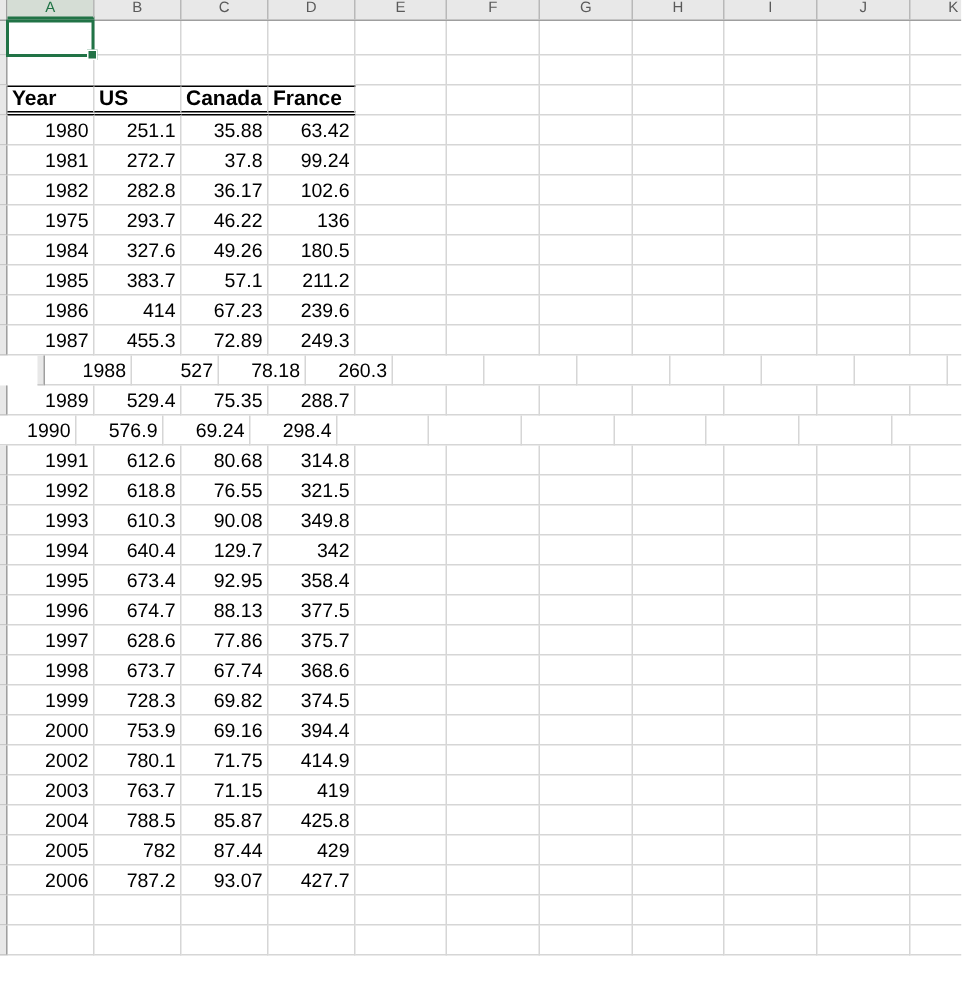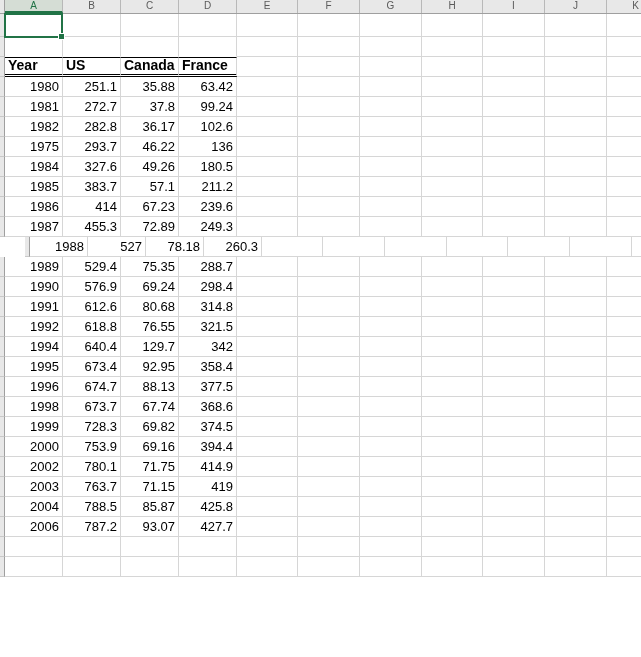--- a/index.html
+++ b/index.html
@@ -241,21 +241,21 @@
         <div class="cell num" style="width: 58px;">75.35</div>
         <div class="cell num" style="width: 58px;">288.7</div>
         <div class="cell" style="width: 61px;"></div>
         <div class="cell" style="width: 62px;"></div>
         <div class="cell" style="width: 62px;"></div>
         <div class="cell" style="width: 61px;"></div>
         <div class="cell" style="width: 62px;"></div>
         <div class="cell" style="width: 62px;"></div>
         <div class="cell" style="width: 58px;"></div>
       </div>
-      <div class="row" style="height: 20px;">
+      <div class="row" style="height: 20px; justify-content: center;">
         <div class="rowhdr"></div>
         <div class="cell num" style="width: 58px;">1990</div>
         <div class="cell num" style="width: 58px;">576.9</div>
         <div class="cell num" style="width: 58px;">69.24</div>
         <div class="cell num" style="width: 58px;">298.4</div>
         <div class="cell" style="width: 61px;"></div>
         <div class="cell" style="width: 62px;"></div>
         <div class="cell" style="width: 62px;"></div>
         <div class="cell" style="width: 61px;"></div>
         <div class="cell" style="width: 62px;"></div>
@@ -285,20 +285,34 @@
         <div class="cell" style="width: 61px;"></div>
         <div class="cell" style="width: 62px;"></div>
         <div class="cell" style="width: 62px;"></div>
         <div class="cell" style="width: 61px;"></div>
         <div class="cell" style="width: 62px;"></div>
         <div class="cell" style="width: 62px;"></div>
         <div class="cell" style="width: 58px;"></div>
       </div>
       <div class="row" style="height: 20px;">
         <div class="rowhdr"></div>
+        <div class="cell num" style="width: 58px;">1993</div>
+        <div class="cell num" style="width: 58px;">610.3</div>
+        <div class="cell num" style="width: 58px;">90.08</div>
+        <div class="cell num" style="width: 58px;">349.8</div>
+        <div class="cell" style="width: 61px;"></div>
+        <div class="cell" style="width: 62px;"></div>
+        <div class="cell" style="width: 62px;"></div>
+        <div class="cell" style="width: 61px;"></div>
+        <div class="cell" style="width: 62px;"></div>
+        <div class="cell" style="width: 62px;"></div>
+        <div class="cell" style="width: 58px;"></div>
+      </div>
+      <div class="row" style="height: 20px;">
+        <div class="rowhdr"></div>
         <div class="cell num" style="width: 58px;">1994</div>
         <div class="cell num" style="width: 58px;">640.4</div>
         <div class="cell num" style="width: 58px;">129.7</div>
         <div class="cell num" style="width: 58px;">342</div>
         <div class="cell" style="width: 61px;"></div>
         <div class="cell" style="width: 62px;"></div>
         <div class="cell" style="width: 62px;"></div>
         <div class="cell" style="width: 61px;"></div>
         <div class="cell" style="width: 62px;"></div>
         <div class="cell" style="width: 62px;"></div>
@@ -327,20 +341,34 @@
         <div class="cell" style="width: 61px;"></div>
         <div class="cell" style="width: 62px;"></div>
         <div class="cell" style="width: 62px;"></div>
         <div class="cell" style="width: 61px;"></div>
         <div class="cell" style="width: 62px;"></div>
         <div class="cell" style="width: 62px;"></div>
         <div class="cell" style="width: 58px;"></div>
       </div>
       <div class="row" style="height: 20px;">
         <div class="rowhdr"></div>
+        <div class="cell num" style="width: 58px;">1997</div>
+        <div class="cell num" style="width: 58px;">628.6</div>
+        <div class="cell num" style="width: 58px;">77.86</div>
+        <div class="cell num" style="width: 58px;">375.7</div>
+        <div class="cell" style="width: 61px;"></div>
+        <div class="cell" style="width: 62px;"></div>
+        <div class="cell" style="width: 62px;"></div>
+        <div class="cell" style="width: 61px;"></div>
+        <div class="cell" style="width: 62px;"></div>
+        <div class="cell" style="width: 62px;"></div>
+        <div class="cell" style="width: 58px;"></div>
+      </div>
+      <div class="row" style="height: 20px;">
+        <div class="rowhdr"></div>
         <div class="cell num" style="width: 58px;">1998</div>
         <div class="cell num" style="width: 58px;">673.7</div>
         <div class="cell num" style="width: 58px;">67.74</div>
         <div class="cell num" style="width: 58px;">368.6</div>
         <div class="cell" style="width: 61px;"></div>
         <div class="cell" style="width: 62px;"></div>
         <div class="cell" style="width: 62px;"></div>
         <div class="cell" style="width: 61px;"></div>
         <div class="cell" style="width: 62px;"></div>
         <div class="cell" style="width: 62px;"></div>
@@ -411,20 +439,34 @@
         <div class="cell" style="width: 61px;"></div>
         <div class="cell" style="width: 62px;"></div>
         <div class="cell" style="width: 62px;"></div>
         <div class="cell" style="width: 61px;"></div>
         <div class="cell" style="width: 62px;"></div>
         <div class="cell" style="width: 62px;"></div>
         <div class="cell" style="width: 58px;"></div>
       </div>
       <div class="row" style="height: 20px;">
         <div class="rowhdr"></div>
+        <div class="cell num" style="width: 58px;">2005</div>
+        <div class="cell num" style="width: 58px;">782</div>
+        <div class="cell num" style="width: 58px;">87.44</div>
+        <div class="cell num" style="width: 58px;">429</div>
+        <div class="cell" style="width: 61px;"></div>
+        <div class="cell" style="width: 62px;"></div>
+        <div class="cell" style="width: 62px;"></div>
+        <div class="cell" style="width: 61px;"></div>
+        <div class="cell" style="width: 62px;"></div>
+        <div class="cell" style="width: 62px;"></div>
+        <div class="cell" style="width: 58px;"></div>
+      </div>
+      <div class="row" style="height: 20px;">
+        <div class="rowhdr"></div>
         <div class="cell num" style="width: 58px;">2006</div>
         <div class="cell num" style="width: 58px;">787.2</div>
         <div class="cell num" style="width: 58px;">93.07</div>
         <div class="cell num" style="width: 58px;">427.7</div>
         <div class="cell" style="width: 61px;"></div>
         <div class="cell" style="width: 62px;"></div>
         <div class="cell" style="width: 62px;"></div>
         <div class="cell" style="width: 61px;"></div>
         <div class="cell" style="width: 62px;"></div>
         <div class="cell" style="width: 62px;"></div>

